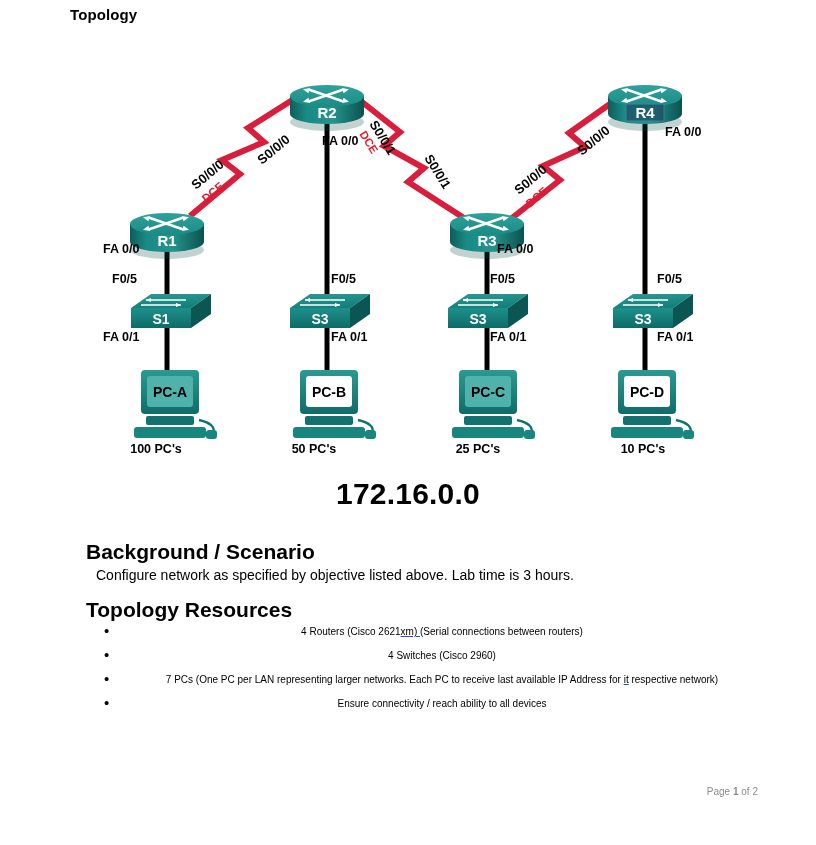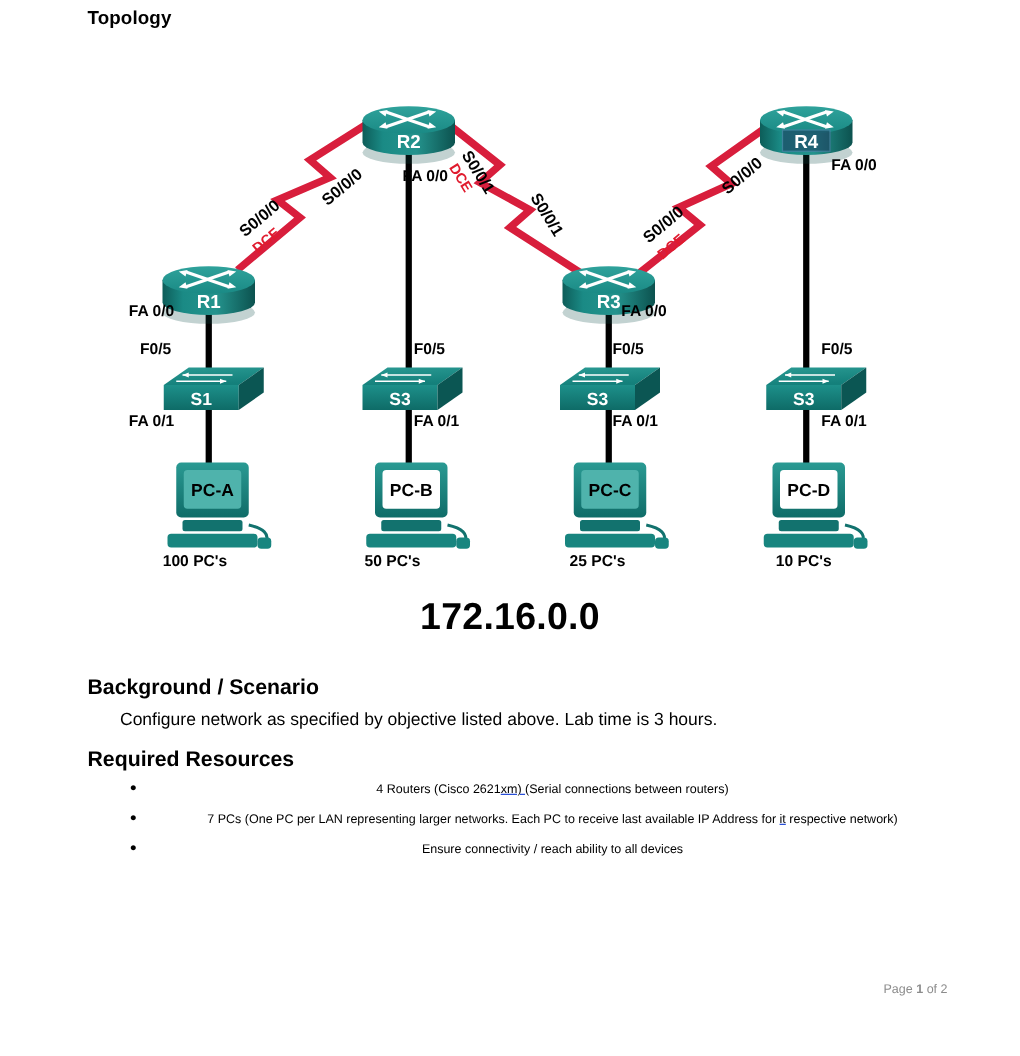--- a/index.html
+++ b/index.html
@@ -12,22 +12,22 @@
     overflow:hidden;
   }
   .page{position:relative;width:808px;height:845px;}
 
   
   .h-topology{
     position:absolute;left:70px;top:6px;
     font-size:15px;font-weight:bold;letter-spacing:.1px;
   }
   .h-section{
-    position:absolute;left:70px;
-    font-size:17px;font-weight:bold;
+    position:absolute;left:86px;
+    font-size:21px;font-weight:bold;
   }
   .body-text{
     position:absolute;
     font-size:14px;line-height:18px;
   }
   .subnet-big{
     position:absolute;left:0;top:477px;width:816px;
     text-align:center;font-size:30px;font-weight:bold;
     letter-spacing:.2px;
   }
@@ -336,23 +336,24 @@
         <text x="643" y="425">10 PC's</text>
       </g>
     </svg>
   </div>
 
   <div class="subnet-big">172.16.0.0</div>
 
   <div class="h-section" style="top:540px;">Background / Scenario</div>
   <div class="body-text" style="left:96px;top:566px;width:660px;">Configure network as specified by objective listed above.  Lab time is 3 hours.</div>
 
-  <div class="h-section" style="top:598px;">Required Resources</div>
+  <div class="h-section" style="top:598px;">Topology Resources</div>
 
   <ul class="reqs">
     <li><span>4 Routers (Cisco 2621</span><span class="sp-underline">xm)  </span><span>(Serial connections between routers)</span></li>
+    <li><span>4 Switches (Cisco 2960)</span><span class="sp-underline"></span><span></span></li>
     <li><span>7 PCs (One PC per LAN representing larger networks.  Each PC to receive last available IP Address for </span><span class="sp-underline">it</span><span> respective network)</span></li>
     <li><span>Ensure connectivity / reach ability to all devices</span><span class="sp-underline"></span><span></span></li>
   </ul>
 
   <div class="footer"><span>Page </span><b>1</b><span> of 2</span></div>
 
 </div>
 
 </body></html>

